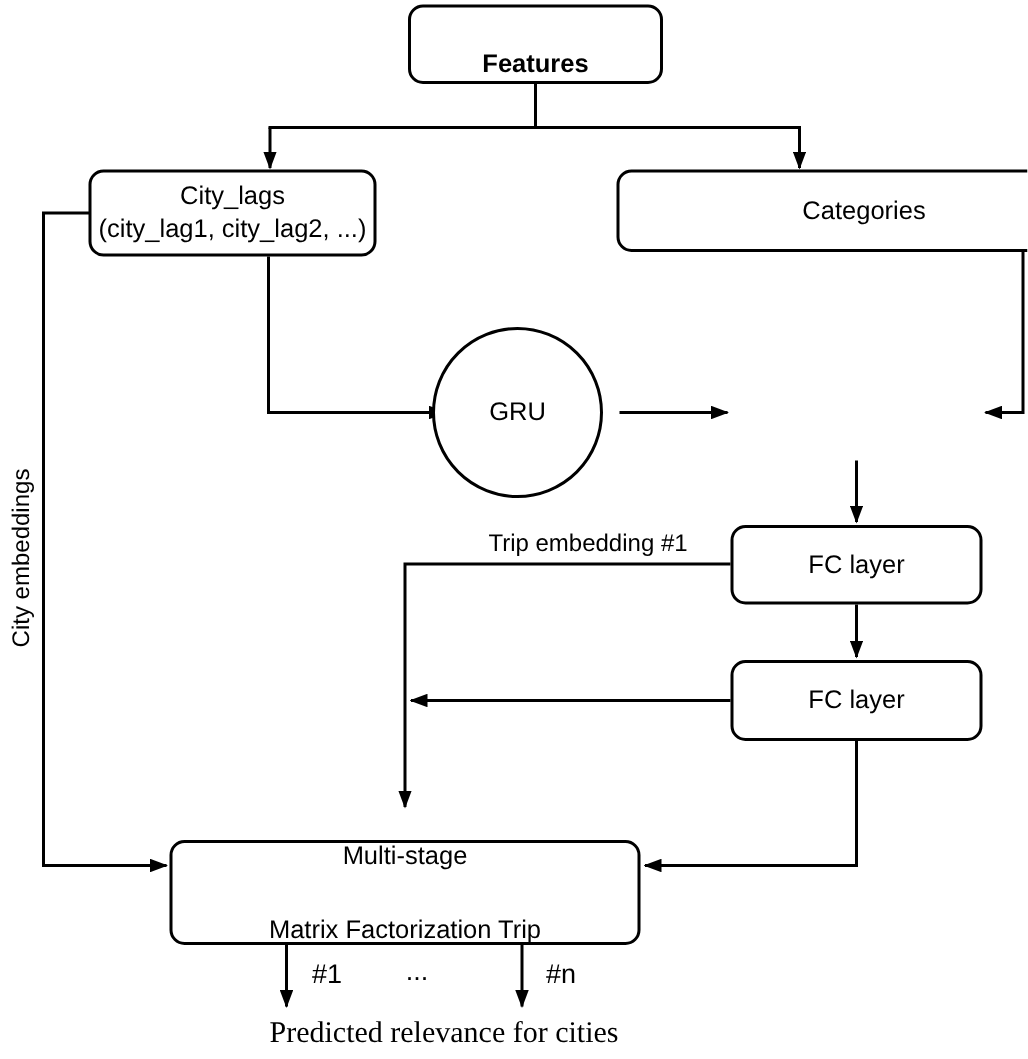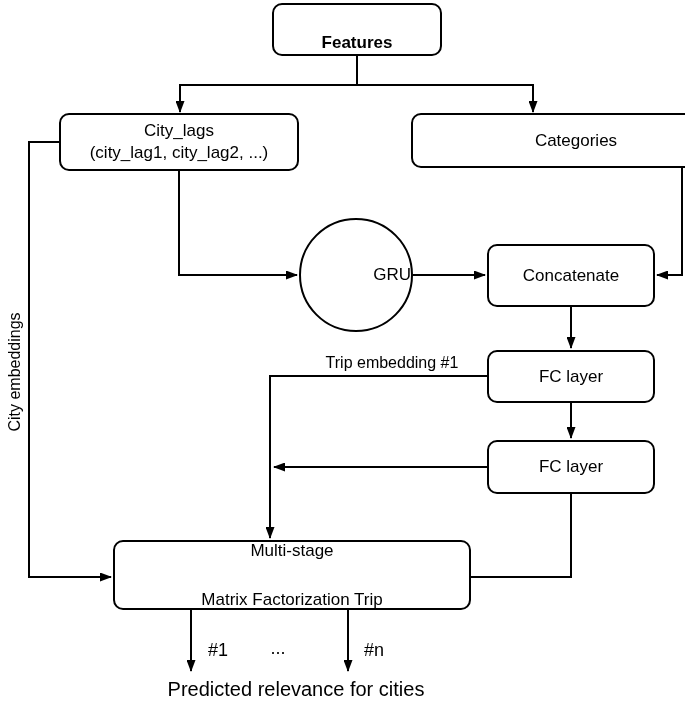--- a/index.html
+++ b/index.html
@@ -86,56 +86,53 @@
     <path class="edge" d="M487 467 H274" marker-end="url(#arrow)"></path>
     <path class="edge" d="M571 494 V577 H430" marker-end="url(#arrow)"></path>
     <path class="edge" d="M191 610 V671" marker-end="url(#arrow)"></path>
     <path class="edge" d="M348 610 V671" marker-end="url(#arrow)"></path>
   </svg>
 
   <div class="node bold" style="left:272px; top:3px; width:170px; height:53px;justify-content:flex-end;">
     <span>Features</span>
   </div>
 
-  <div class="node" style="left:59px; top:113px; width:240px; height:58px;">
+  <div class="node" style="left:59px; top:113px; width:192px; height:58px;">
     <span>City_lags</span>
     <span>(city_lag1, city_lag2, ...)</span>
   </div>
 
   <div class="node" style="left:411px; top:113px; width:290px; height:55px;padding-left:40px;">
     <span>Categories</span>
   </div>
 
-  <div class="node circle" style="left:299px; top:218px; width:114px; height:114px;align-items:flex-end;">
+  <div class="node circle" style="left:288px; top:218px; width:114px; height:114px;">
     <span>GRU</span>
   </div>
 
-  <div class="node" style="left:487px; top:244px; width:168px; height:63px;">
-    <span>Concatenate</span>
-  </div>
 
   <div class="node" style="left:487px; top:350px; width:168px; height:53px;">
     <span>FC layer</span>
   </div>
 
   <div class="node" style="left:487px; top:440px; width:168px; height:54px;">
     <span>FC layer</span>
   </div>
 
-  <div class="node" style="left:113px; top:540px; width:358px; height:70px;gap:27px;">
+  <div class="node" style="left:113px; top:560px; width:314px; height:70px;gap:27px;">
     <span>Multi-stage</span>
     <span>Matrix Factorization Trip</span>
   </div>
 
   <div class="edge-label rotated" style="left:15px; top:372px;"><span>City embeddings</span></div>
 
   <div class="edge-label" style="left:392px; top:363px;text-align:right;"><span>Trip embedding #1</span></div>
 
 
   <div class="edge-label out-label" style="left:218px; top:650px;"><span>#1</span></div>
 
   <div class="edge-label out-label" style="left:278px; top:648px;"><span>...</span></div>
 
   <div class="edge-label out-label" style="left:374px; top:650px;"><span>#n</span></div>
 
-  <div class="caption" style="left:296px; top:689px;"><span>Predicted relevance for cities</span></div>
+  <div class="caption" style="left:296px; top:689px;font-family:Liberation Serif, serif;"><span>Predicted relevance for cities</span></div>
 
 </div>
 
 </body></html>

